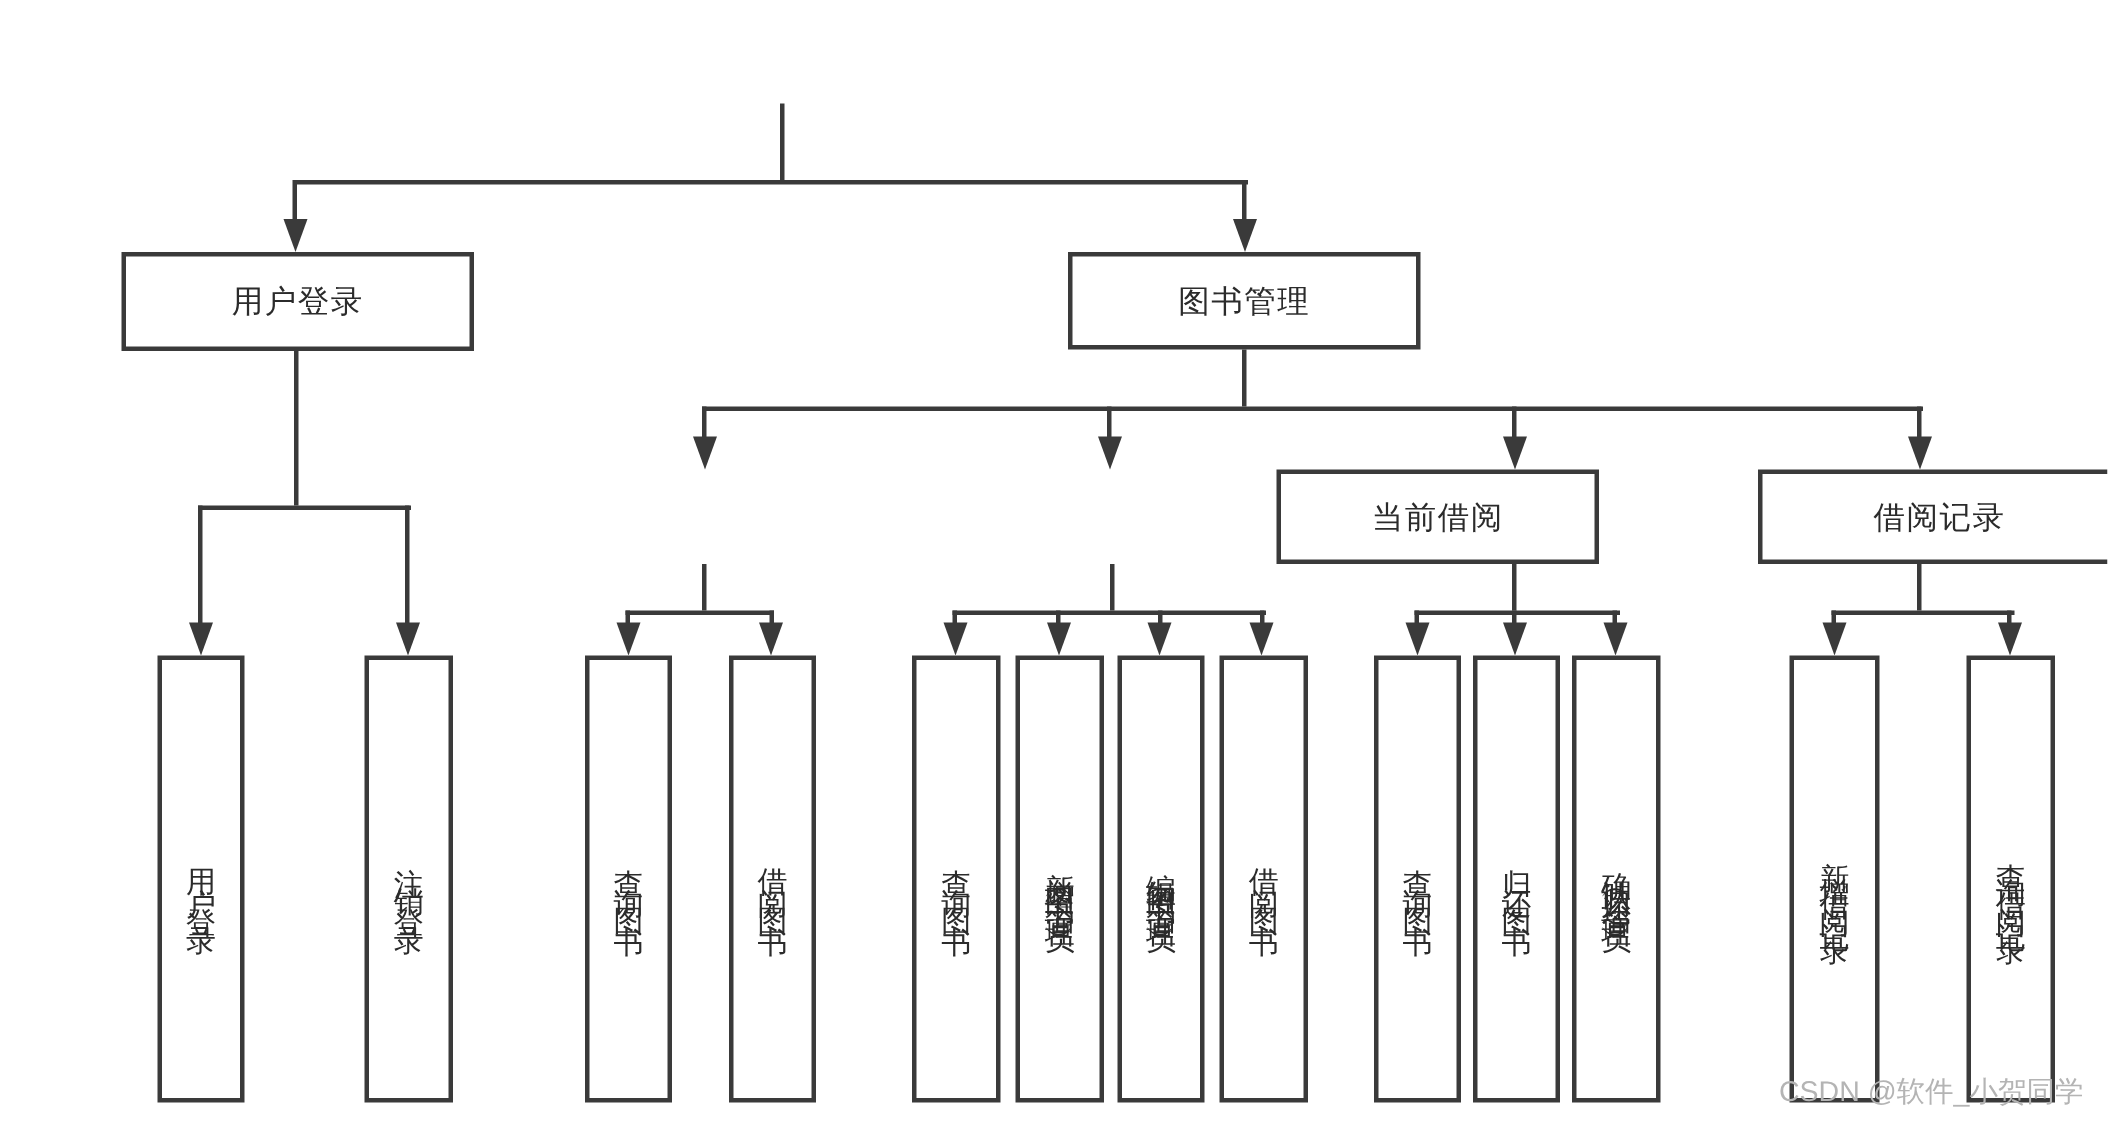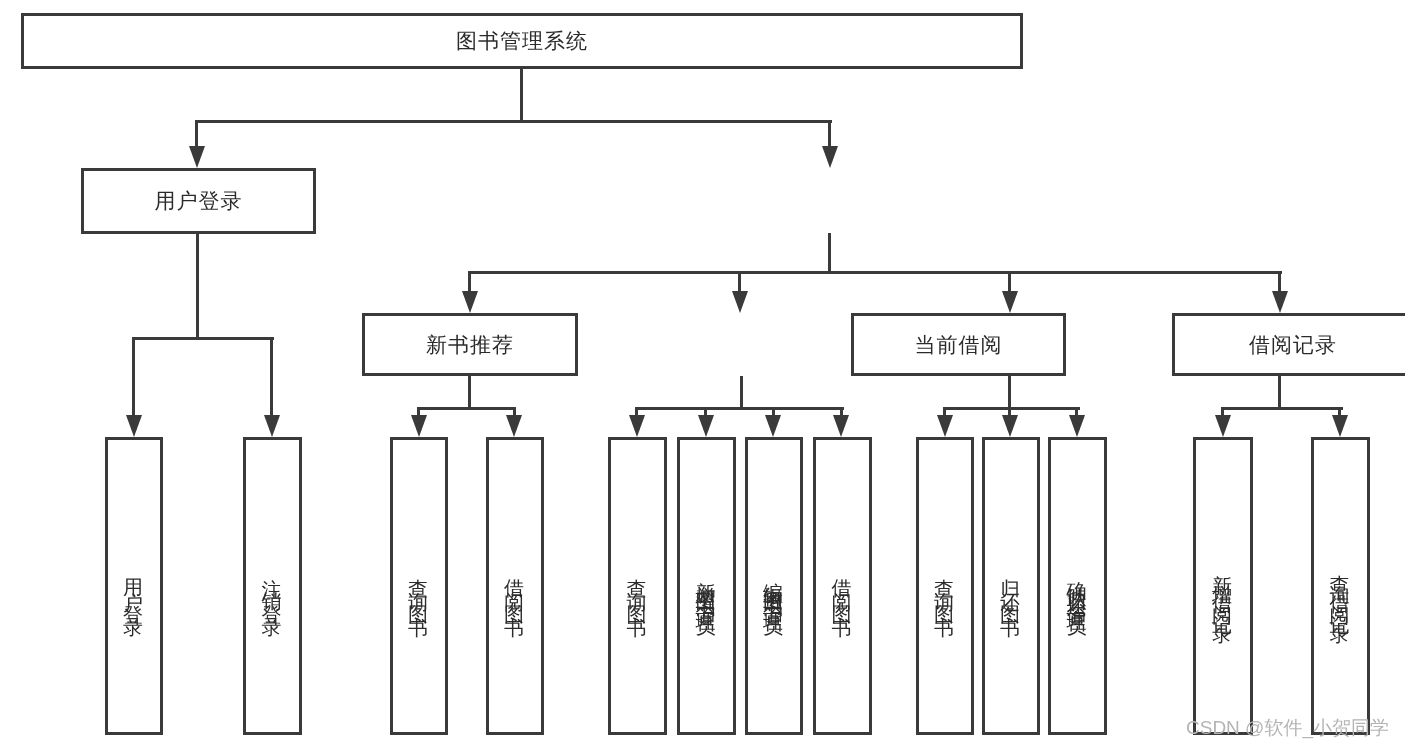--- a/index.html
+++ b/index.html
@@ -46,57 +46,54 @@
     color:#b4b4b4;
     white-space:nowrap;
     z-index:5;
   }
 </style>
 </head>
 <body>
 
 <div id="canvas">
 
-  <div class="box hbox" style="left:21px;top:13px;width:1002px;height:56px">
-    <span>图书管理系统</span>
-  </div>
 
   <div class="vline" style="left:520px;top:69px;height:51px"></div>
   <div class="hline" style="left:196px;top:120px;width:636px"></div>
 
   <div class="vline" style="left:195px;top:120px;height:28px"></div>
   <div class="arrow" style="left:189px;top:146px"></div>
   <div class="vline" style="left:828px;top:120px;height:28px"></div>
   <div class="arrow" style="left:822px;top:146px"></div>
 
   <div class="box hbox" style="left:81px;top:168px;width:235px;height:66px">
     <span>用户登录</span>
+  </div>
+  <div class="box hbox" style="left:712px;top:168px;width:235px;height:65px">
+    <span>图书管理</span>
   </div>
 
   <div class="vline" style="left:196px;top:234px;height:103px"></div>
   <div class="hline" style="left:132px;top:337px;width:142px"></div>
   <div class="vline" style="left:132px;top:337px;height:80px"></div>
   <div class="arrow" style="left:126px;top:415px"></div>
   <div class="vline" style="left:270px;top:337px;height:80px"></div>
   <div class="arrow" style="left:264px;top:415px"></div>
 
   <div class="vline" style="left:828px;top:233px;height:38px"></div>
   <div class="hline" style="left:468px;top:271px;width:814px"></div>
   <div class="vline" style="left:468px;top:271px;height:22px"></div>
   <div class="arrow" style="left:462px;top:291px"></div>
   <div class="vline" style="left:738px;top:271px;height:22px"></div>
   <div class="arrow" style="left:732px;top:291px"></div>
   <div class="vline" style="left:1008px;top:271px;height:22px"></div>
   <div class="arrow" style="left:1002px;top:291px"></div>
   <div class="vline" style="left:1278px;top:271px;height:22px"></div>
   <div class="arrow" style="left:1272px;top:291px"></div>
 
-  <div class="box hbox" style="left:362px;top:313px;width:216px;height:63px">
-    <span>新书推荐</span>
-  </div>
   <div class="box hbox" style="left:851px;top:313px;width:215px;height:63px">
     <span>当前借阅</span>
   </div>
   <div class="box hbox" style="left:1172px;top:313px;width:242px;height:63px">
     <span>借阅记录</span>
   </div>
 
   <div class="vline" style="left:468px;top:376px;height:31px"></div>
   <div class="hline" style="left:417px;top:407px;width:99px"></div>
   <div class="vline" style="left:417px;top:407px;height:10px"></div>

